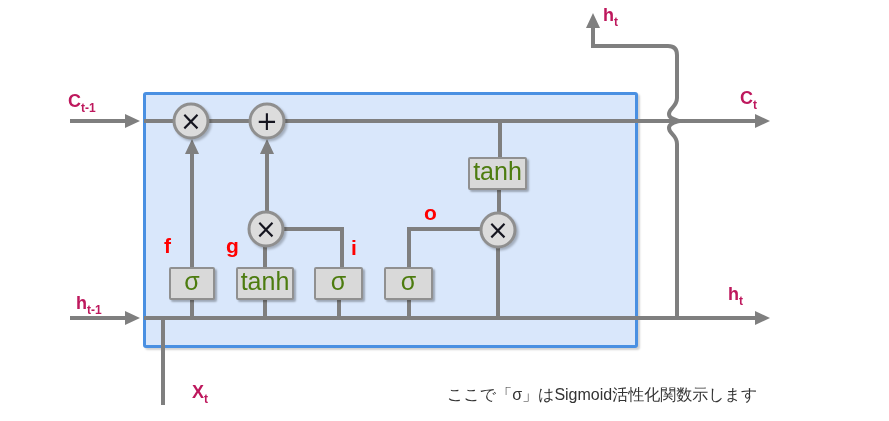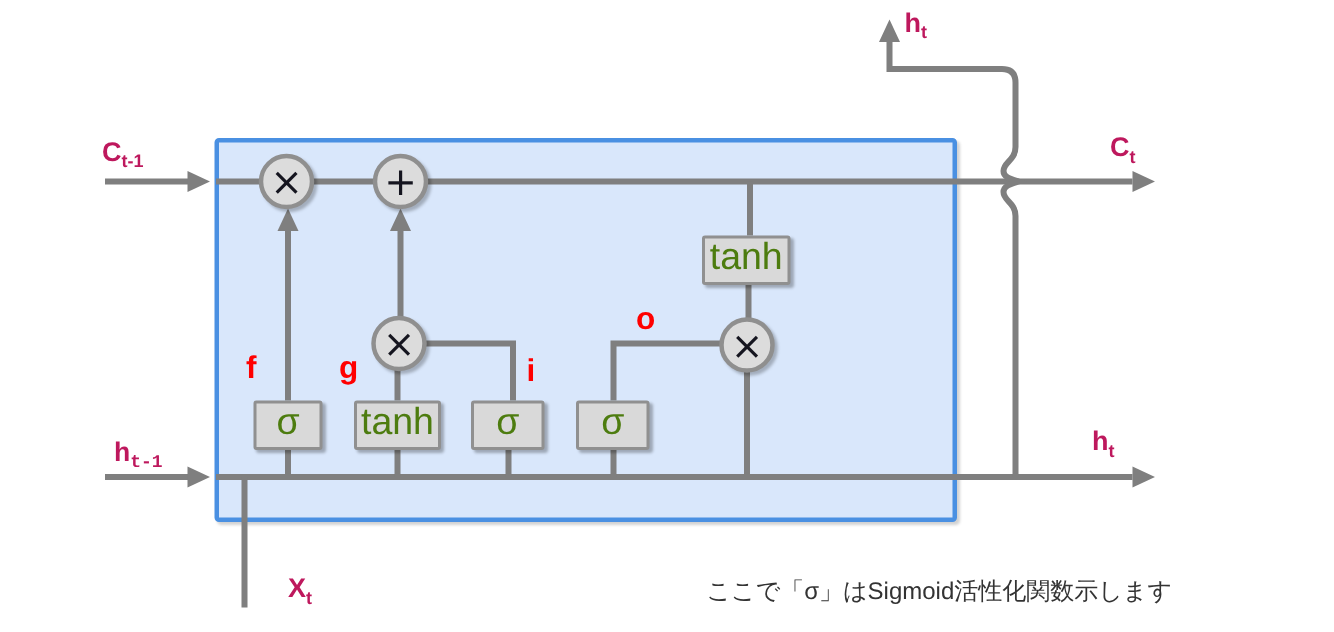--- a/index.html
+++ b/index.html
@@ -25,21 +25,21 @@
     box-shadow:2px 2px 2px rgba(0,0,0,0.28);
   }
   .iolabel{
     position:absolute;font-weight:bold;font-size:18px;color:#be185d;line-height:1;
   }
   .iolabel sub{font-size:12px;font-weight:bold;line-height:1;}
   .tag{
     position:absolute;font-weight:bold;font-size:21px;color:#ff0000;line-height:1;
   }
   #note{
-    position:absolute;left:471px;top:385px;font-size:16px;color:#333333;line-height:1.2;
+    position:absolute;left:447px;top:385px;font-size:16px;color:#333333;line-height:1.2;
   }
 </style>
 </head>
 <body>
 
 <div id="canvas">
 
   <div id="cell-box"></div>
 
   <svg id="wires" viewBox="0 0 889 421">
@@ -107,21 +107,21 @@
   </div>
 
   <div class="tag" style="left:164px;top:235px;">f</div>
   <div class="tag" style="left:226px;top:235px;">g</div>
   <div class="tag" style="left:351px;top:237px;">i</div>
   <div class="tag" style="left:424px;top:202px;">o</div>
 
   <div class="iolabel" style="left:68px;top:81px;margin-top:11px;">
     <span>C</span><sub>t-1</sub>
   </div>
-  <div class="iolabel" style="left:76px;top:294px;font-family:Liberation Mono, monospace;">
+  <div class="iolabel" style="left:76px;top:294px;">
     <span>h</span><sub>t-1</sub>
   </div>
   <div class="iolabel" style="left:192px;top:383px;">
     <span>X</span><sub>t</sub>
   </div>
   <div class="iolabel" style="left:603px;top:6px;">
     <span>h</span><sub>t</sub>
   </div>
   <div class="iolabel" style="left:728px;top:89px;margin-left:12px;">
     <span>C</span><sub>t</sub>

